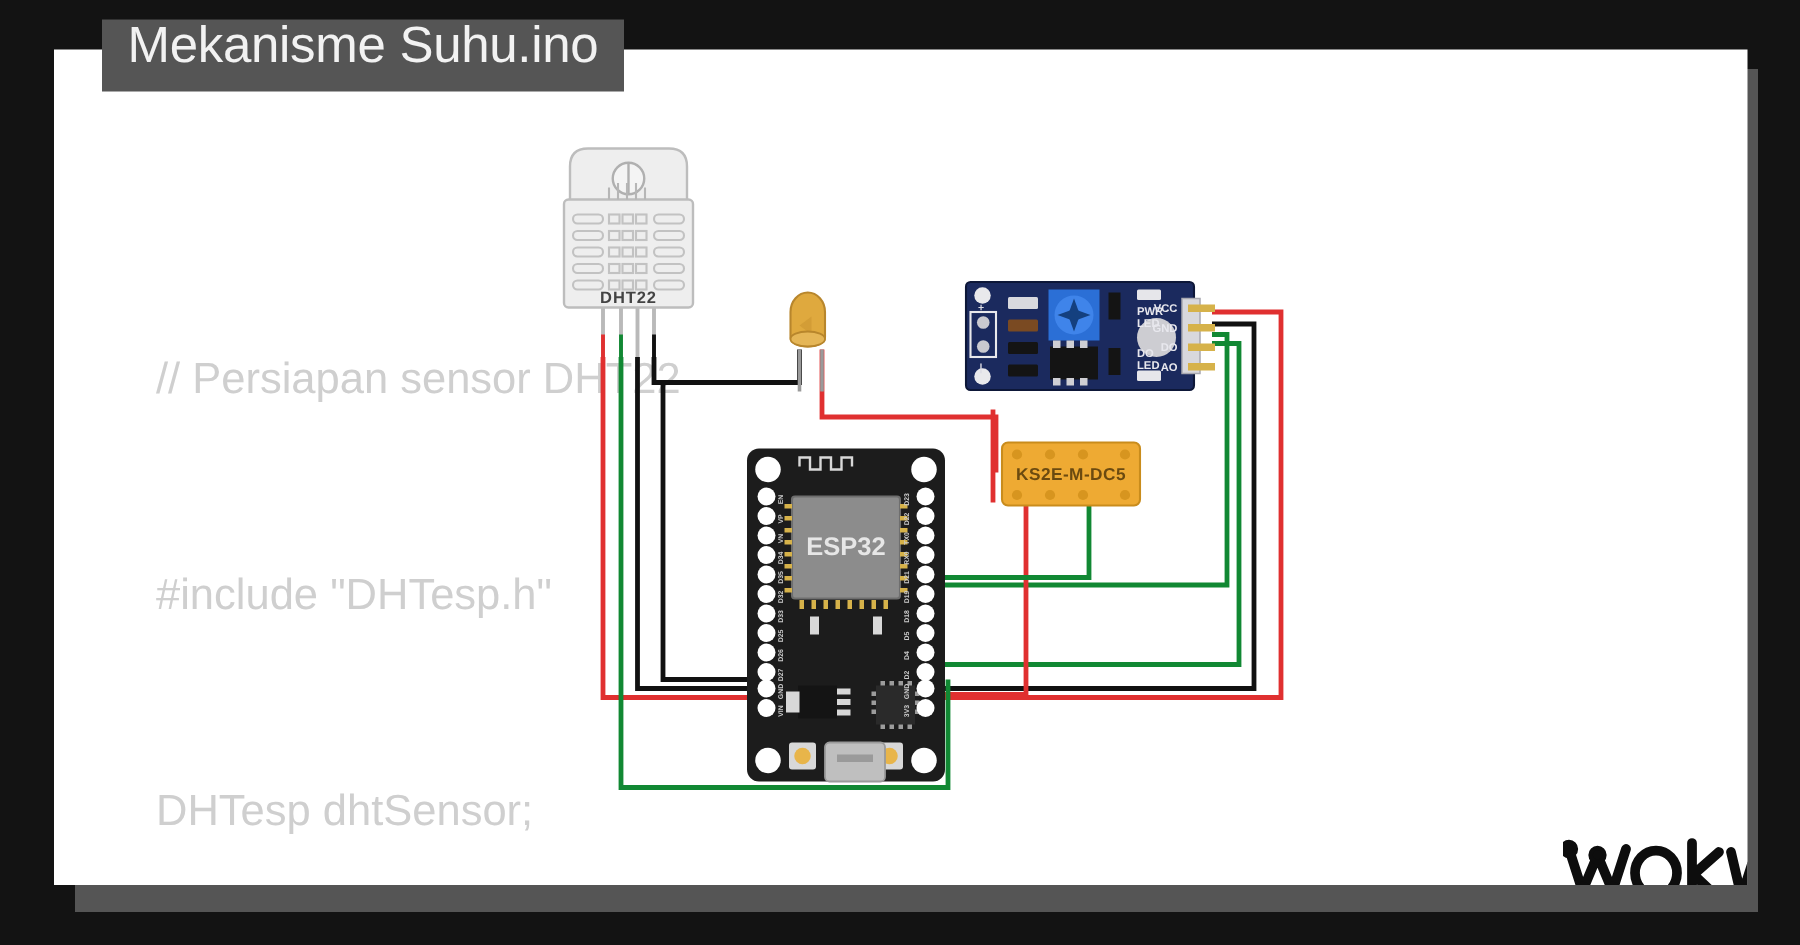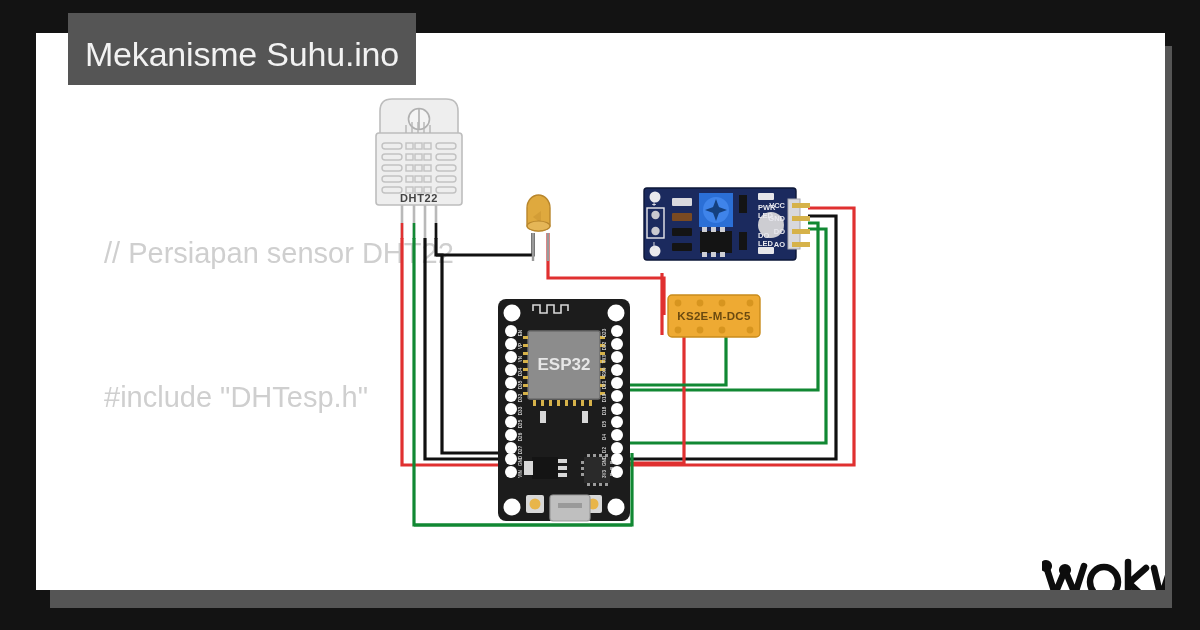--- a/index.html
+++ b/index.html
@@ -28,21 +28,21 @@
     overflow:hidden;
   }
 
   
   #title-chip {
     position:absolute; left:68px; top:13px;
     background:#555555;
     color:#f2f2f2;
     font-size:34px;
     line-height:1;
-    padding:24px 17px 14px 17px;
+    padding:0 17px 14px 17px;
     white-space:nowrap;
     letter-spacing:-0.2px;
     z-index:40;
   }
 
   
   #code {
     position:absolute; left:68px; top:100px;
     width:470px;
     color:#cfcfcf;
@@ -68,20 +68,21 @@
 
 <div id="frame">
 
   <div id="shadow-panel"></div>
 
   <div id="card">
 
     <div id="code">
       <span class="ln">// Persiapan sensor DHT22</span>
       <span class="ln">#include "DHTesp.h"</span>
+      <span class="ln">DHTesp dhtSensor;</span>
       
       
       
       
       
       
       
       
     </div>
 

